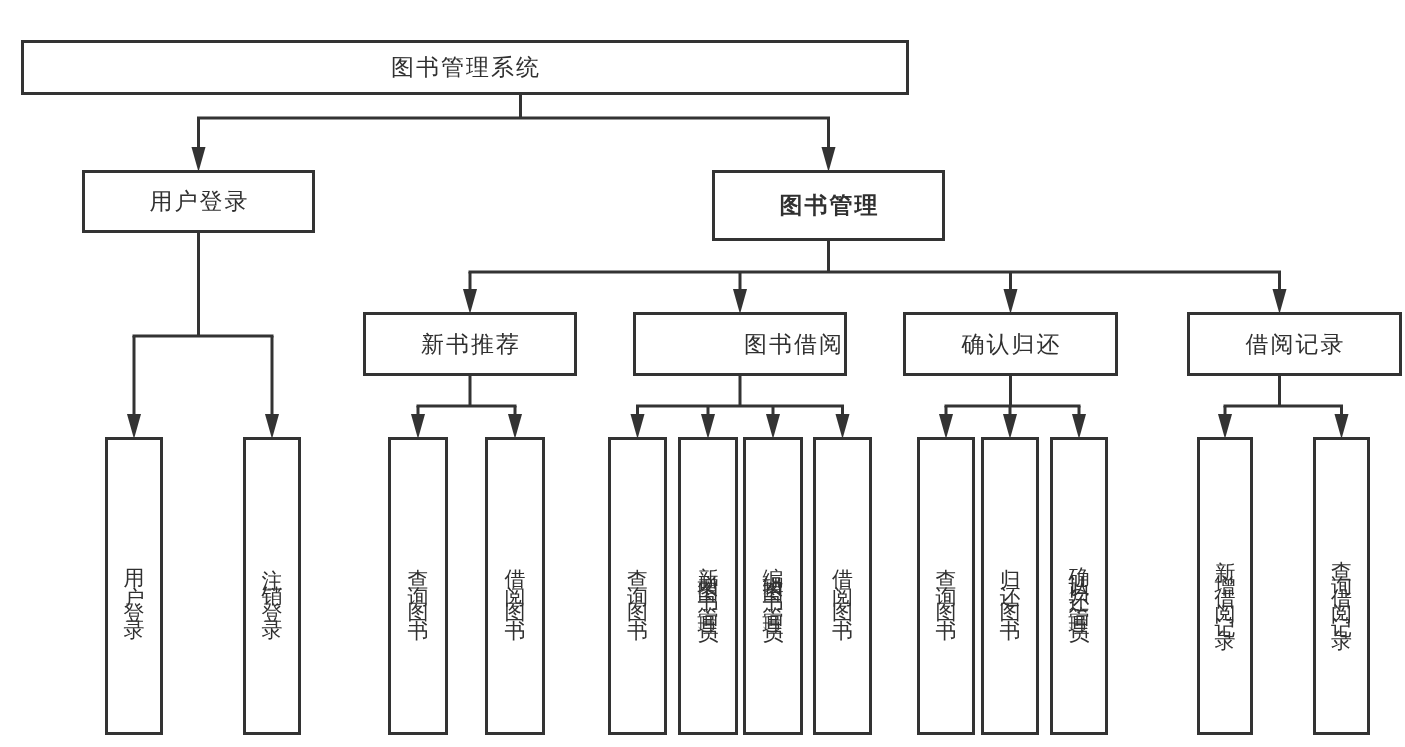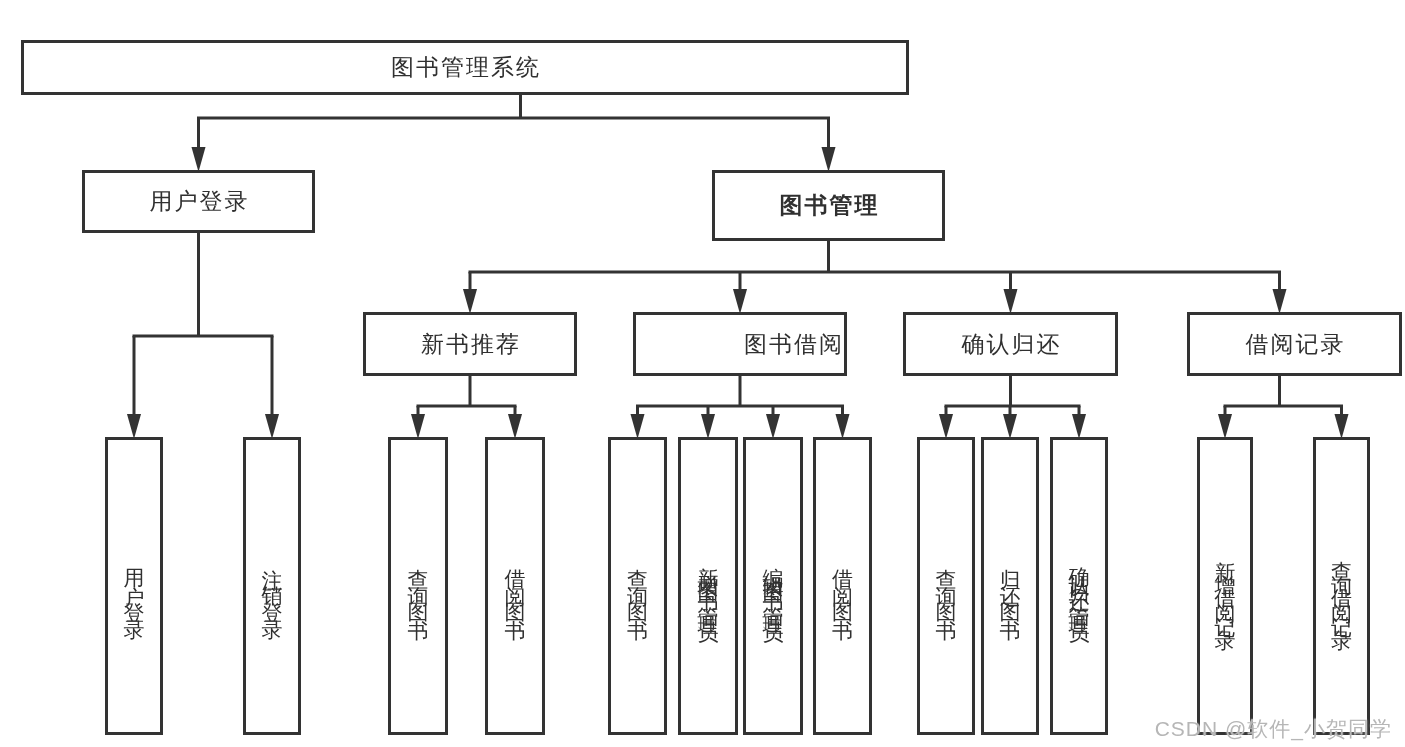--- a/index.html
+++ b/index.html
@@ -164,14 +164,13 @@
       <div class="node vertical" style="left: 1050px; top: 437px; width: 58px; height: 298px;">
         <span class="label" style="letter-spacing: 8px;">确认归还（管理员）</span>
       </div>
       <div class="node vertical" style="left: 1197px; top: 437px; width: 56px; height: 298px;">
         <span class="label" style="letter-spacing: 14px;">新增借阅记录</span>
       </div>
       <div class="node vertical" style="left: 1313px; top: 437px; width: 57px; height: 298px;">
         <span class="label" style="letter-spacing: 14px;">查询借阅记录</span>
       </div>
     </div>
-  <div class="watermark">CSDN @软件_小贺同学</div>
 </div>
 
 </body></html>

